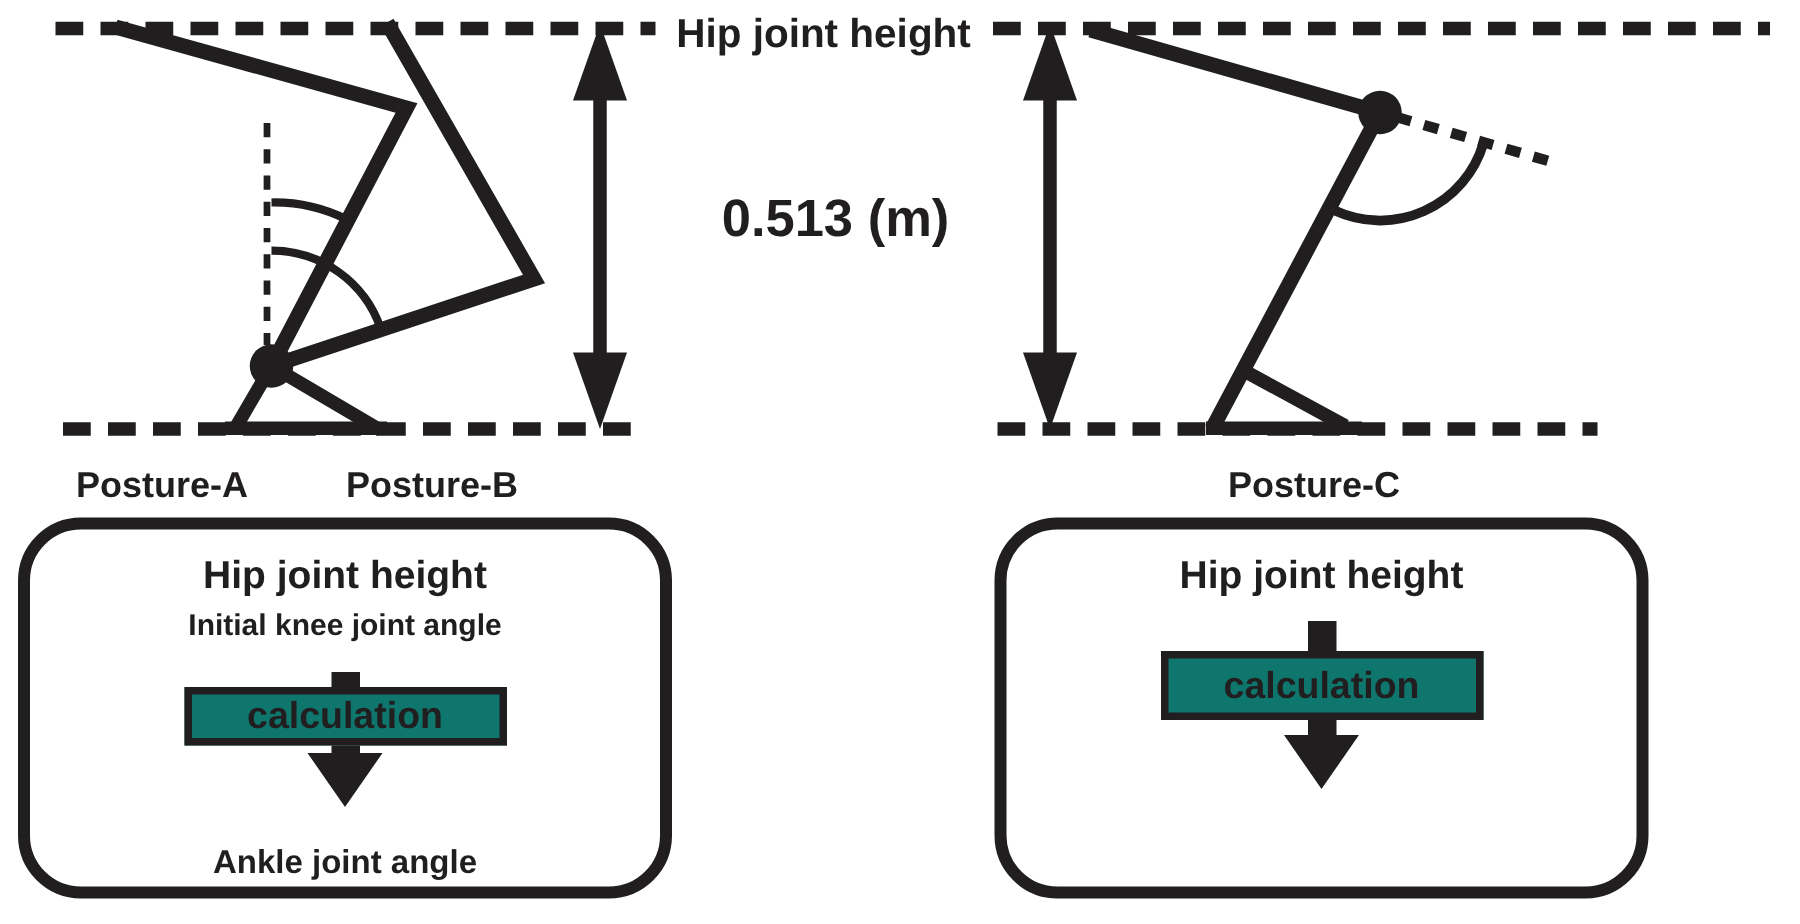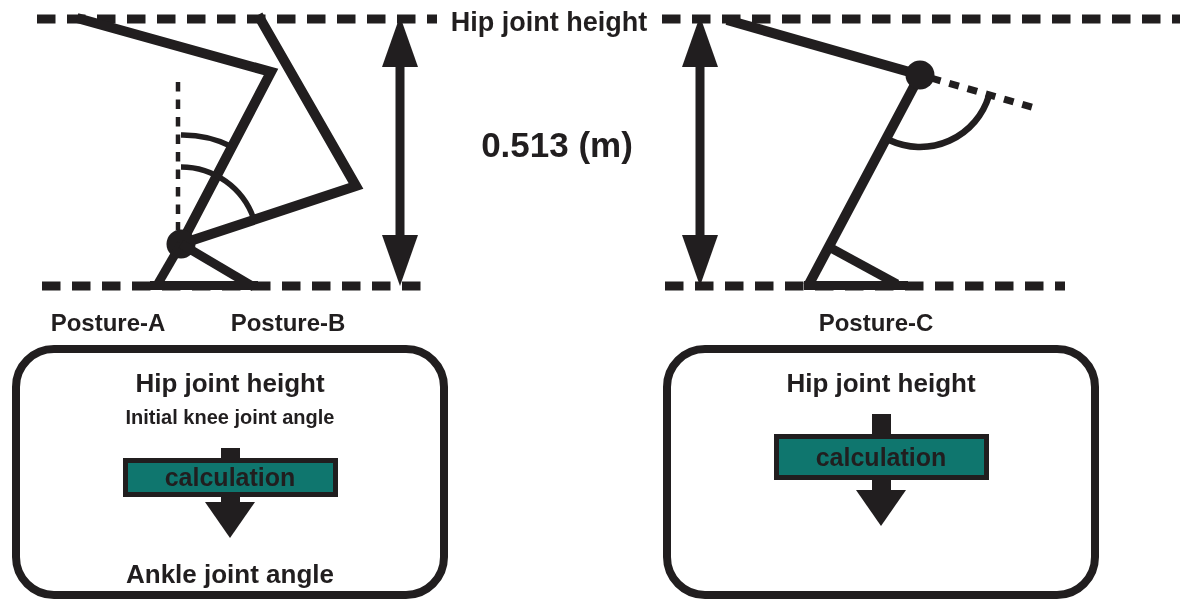--- a/index.html
+++ b/index.html
@@ -22,21 +22,21 @@
     width:215px;height:46px;box-sizing:border-box;border:5px solid #211e1f;background:#0f766e;
     display:flex;align-items:center;justify-content:center;
     font-size:25px;font-weight:bold;white-space:nowrap;
   }
   .flow-box .shaft{width:19px;height:10px;background:#211e1f;}
   .flow-box .head{
     width:0;height:0;
     border-left:25px solid transparent;border-right:25px solid transparent;
     border-top:36px solid #211e1f;
   }
-  .flow-box .out{margin-top:20px;font-size:26px;font-weight:bold;line-height:33px;white-space:nowrap;}
+  .flow-box .out{margin-top:20px;font-size:22px;font-weight:bold;line-height:33px;white-space:nowrap;}
 </style>
 </head>
 <body>
 
 <div id="stage">
 
   <svg id="figure-svg" width="1200" height="616" viewBox="0 0 1200 616">
 
     <line x1="37" y1="19" x2="437" y2="19" stroke="#211e1f" stroke-width="9" stroke-dasharray="18.5 11.5"></line>
     <line x1="662" y1="19" x2="1180" y2="19" stroke="#211e1f" stroke-width="9" stroke-dasharray="18.5 11.5"></line>

